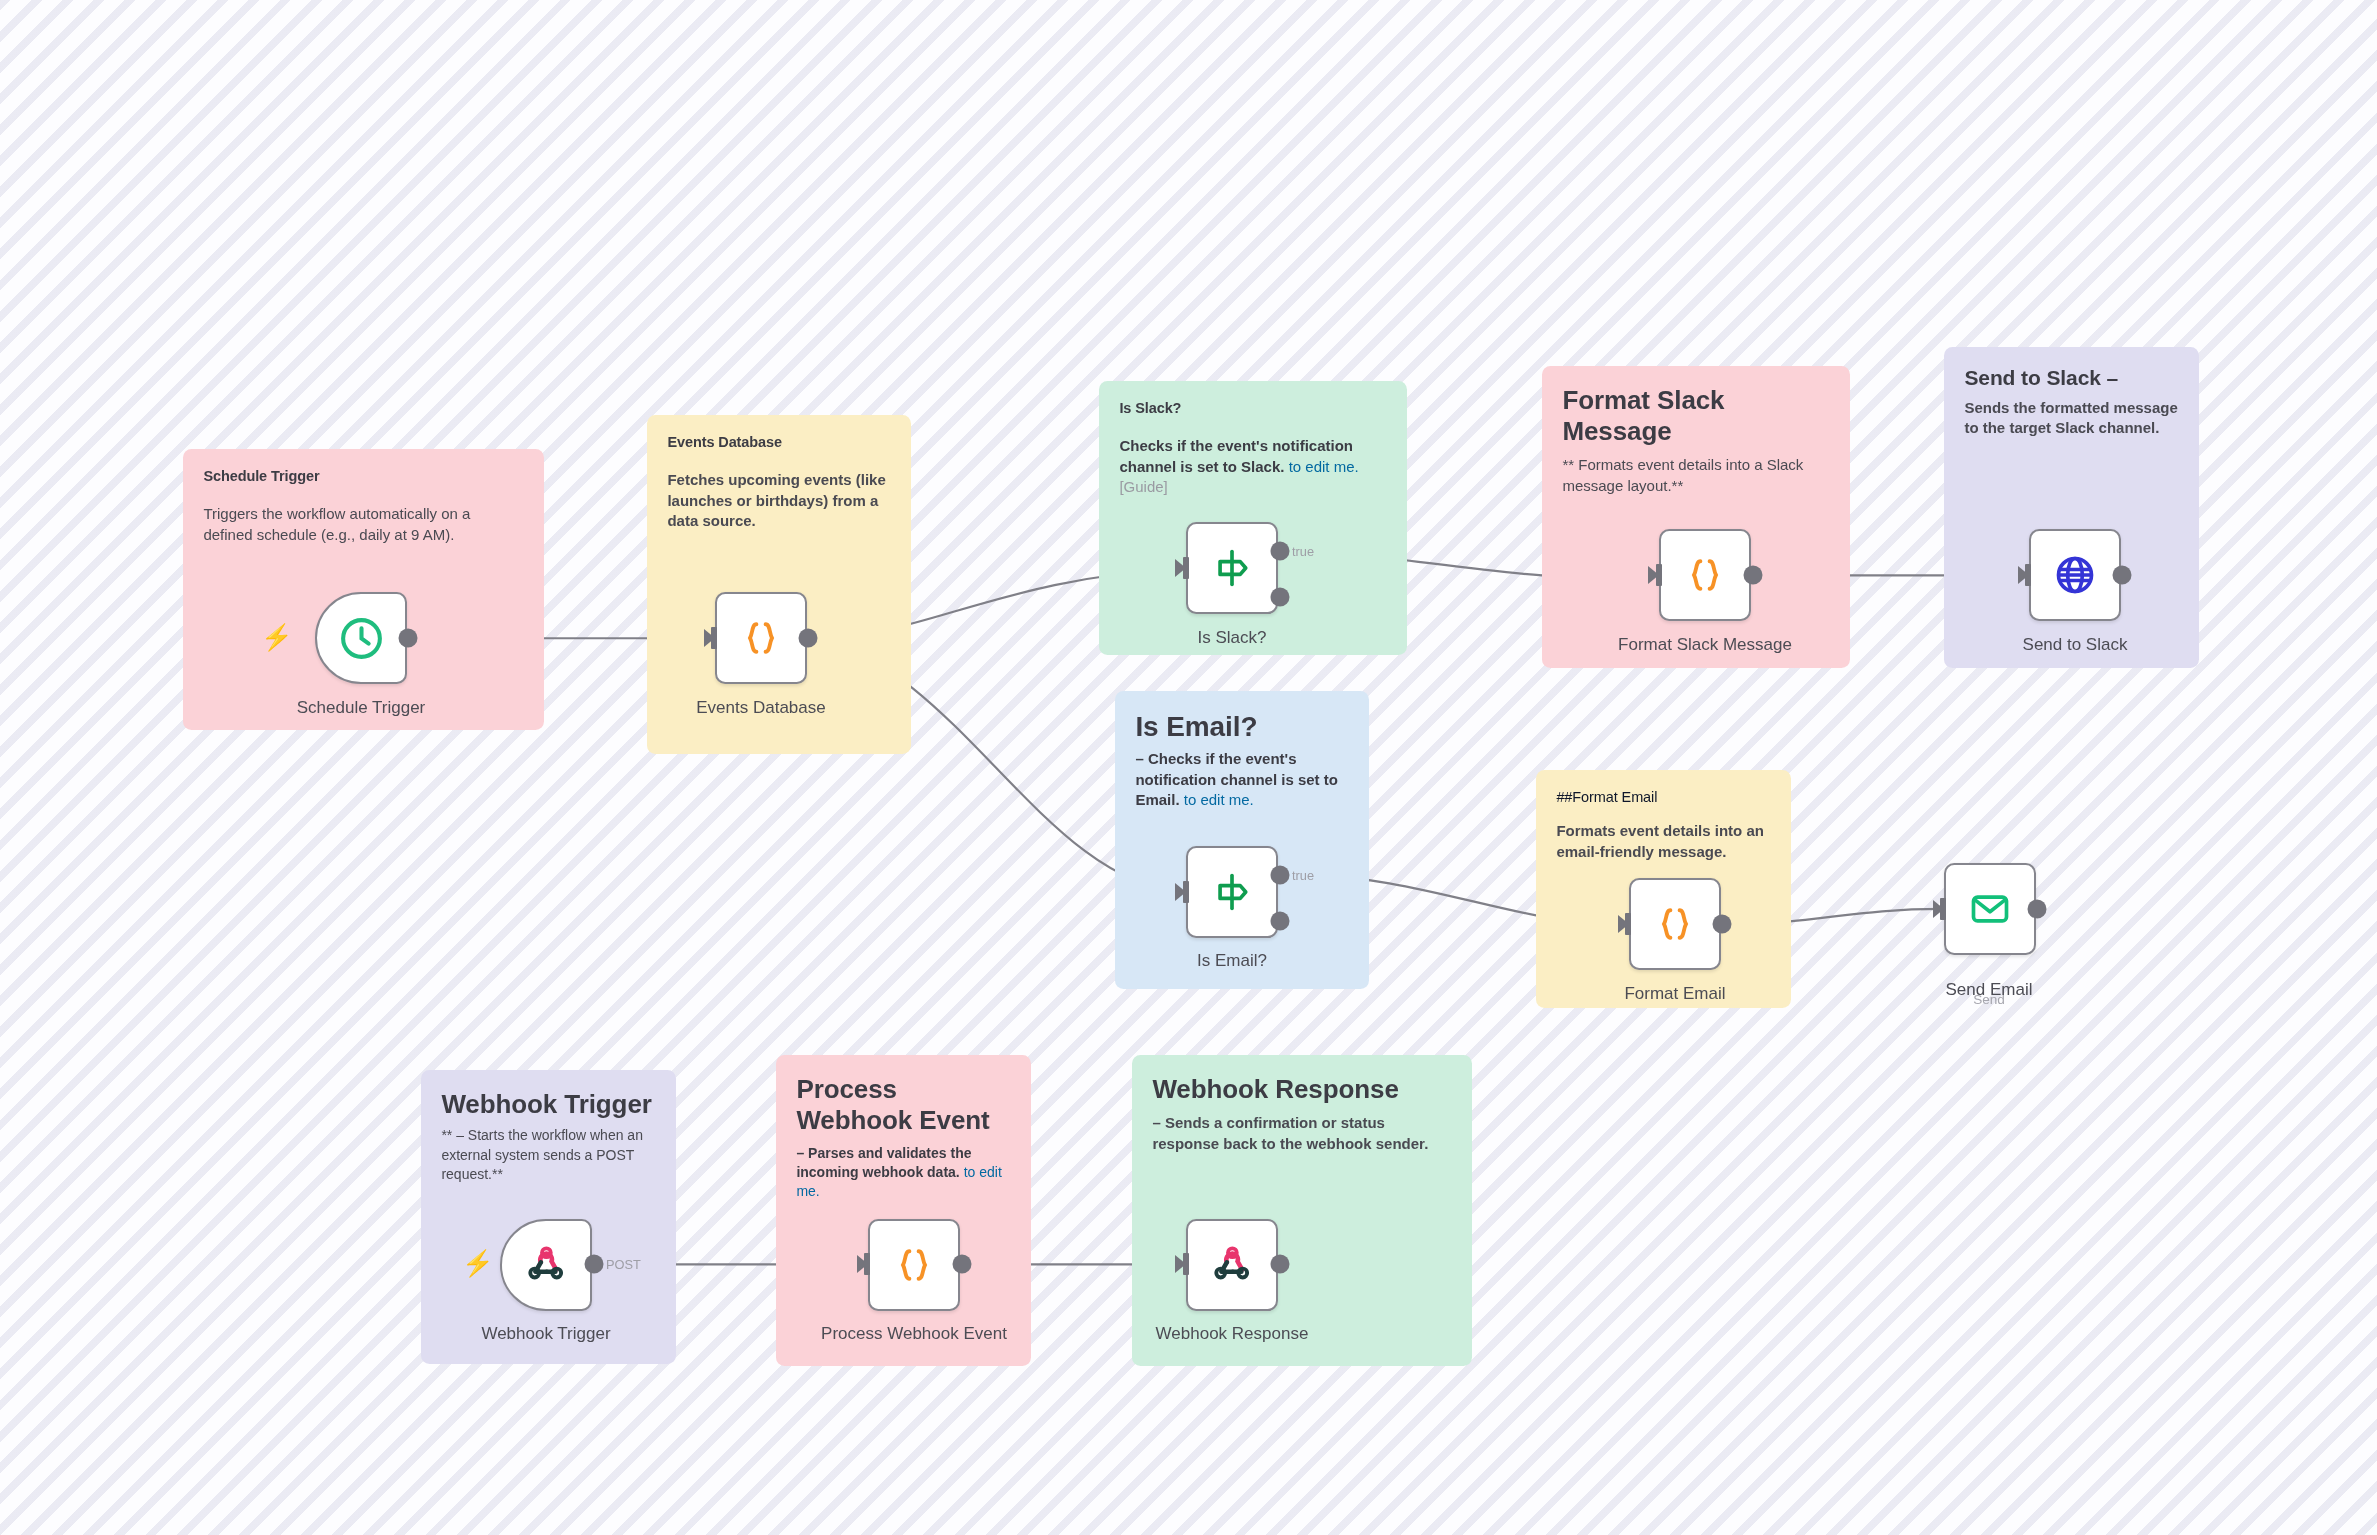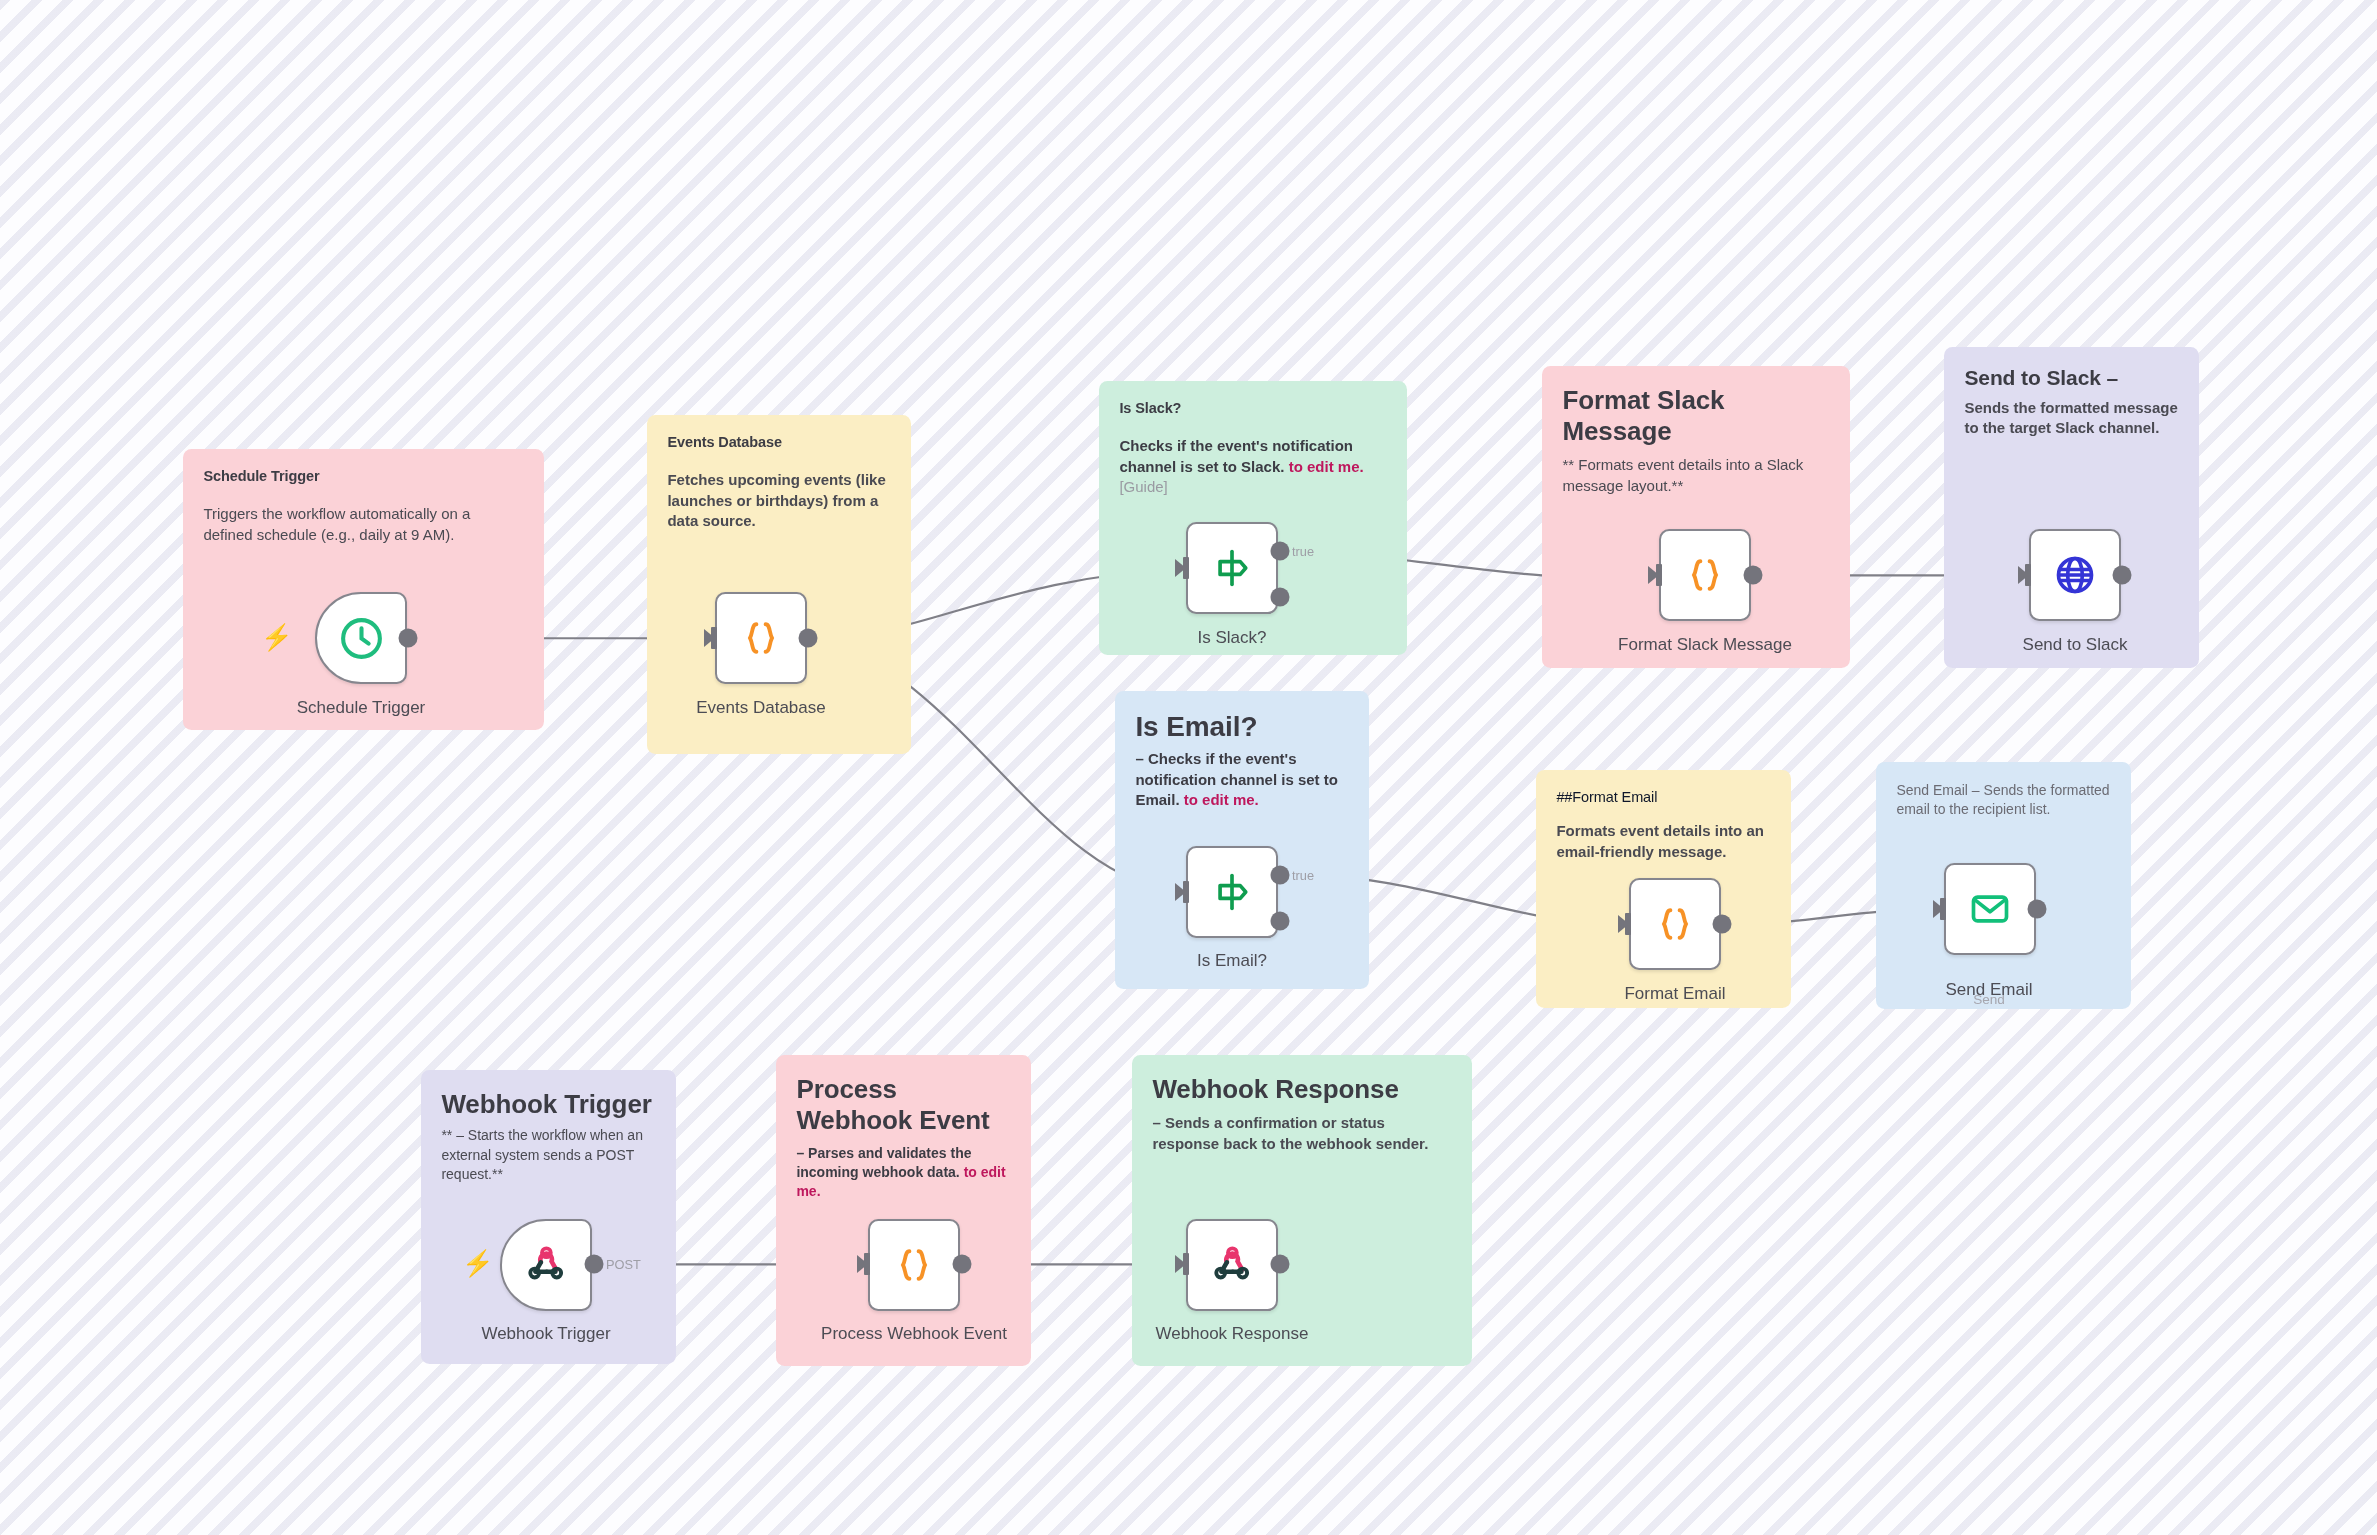--- a/index.html
+++ b/index.html
@@ -41,21 +41,21 @@
     font-weight: bold;
     line-height: 1.18;
     letter-spacing: -0.1px;
   }
   .sticky-body {
     margin: 0;
     color: #4a4a52;
     line-height: 1.38;
   }
   .sticky-body .b { font-weight: bold; color: #3c3c44; }
-  .sticky-body .m { font-weight: bold; color: #be185d; }
+  .sticky-body .m { font-weight: normal; color: #0369a1; }
   .sticky-body .g { font-weight: normal; color: #9a9aa2; }
 
   .t-sm   { font-size: 14.5px; font-weight: bold; }
   .t-md   { font-size: 21px; }
   .t-lg   { font-size: 26px; }
   .t-xl   { font-size: 28px; }
 
   .bd-sm  { font-size: 14px; }
   .bd-md  { font-size: 15px; }
 
@@ -207,23 +207,20 @@
     <div class="sticky-body bd-md" style="margin-top:6px;">
       <span class="b">– Checks if the event's notification channel is set to Email.</span><span class="m"> to edit me.</span>
     </div>
   </div>
 
   <div class="sticky c-yellow" style="left:1536px; top:770px; width:255px; height:238px;">
     <div class="sticky-title t-sm" style="font-weight:normal; color:#0f172a; font-size:14.5px;">##Format Email</div>
     <div class="sticky-body bd-md b" style="margin-top:15px; font-weight:bold;">Formats event details into an email-friendly message.</div>
   </div>
 
-  <div class="sticky c-blue" style="left:1876px; top:762px; width:255px; height:247px;">
-    <div class="sticky-body bd-sm" style="color:#6b6b73;">Send Email – Sends the formatted email to the recipient list.</div>
-  </div>
 
   <div class="sticky c-purple" style="left:421px; top:1070px; width:255px; height:294px;">
     <div class="sticky-title t-lg">Webhook Trigger</div>
     <div class="sticky-body bd-sm m" style="margin-top:6.8px;">** – Starts the workflow when an external system sends a POST request.**</div>
   </div>
 
   <div class="sticky c-pink" style="left:776px; top:1055px; width:255px; height:311px;">
     <div class="sticky-title t-lg">Process Webhook Event</div>
     <div class="sticky-body bd-sm" style="margin-top:8.5px;">
       <span class="b">– Parses and validates the incoming webhook data.</span><span class="m"> to edit me.</span>

